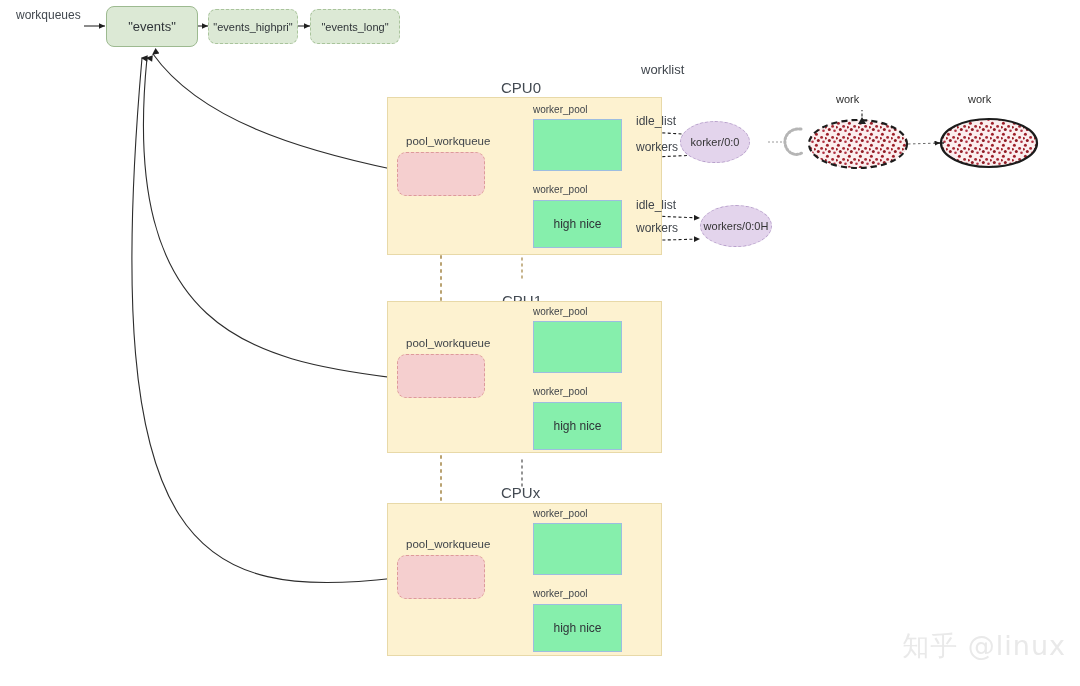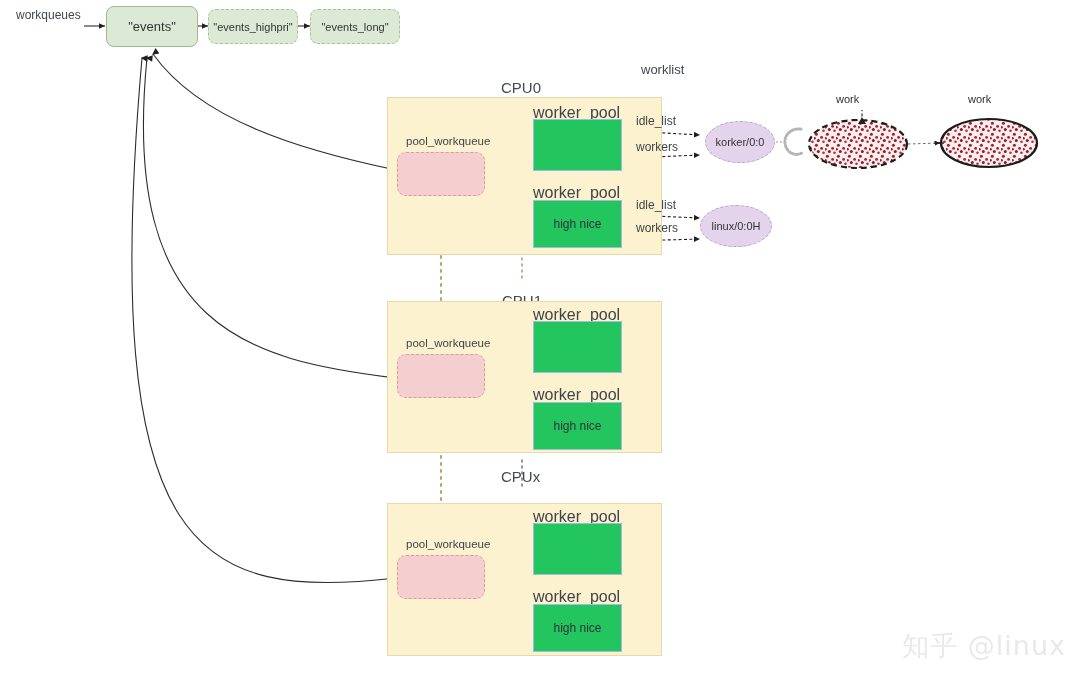--- a/index.html
+++ b/index.html
@@ -77,28 +77,28 @@
   }
   .pwq-box {
     position: absolute;
     box-sizing: border-box;
     background: #f5cfcf;
     border: 1px dashed #dd9a9a;
     border-radius: 9px;
   }
   .wp-label {
     position: absolute;
-    font-size: 16px;
+    font-size: 10px;
     color: #3f444a;
     white-space: nowrap;
   }
   .wp-box {
     position: absolute;
     box-sizing: border-box;
-    background: #22c55e;
+    background: #86efac;
     border: 1px solid #9dbde0;
     display: flex;
     align-items: center;
     justify-content: center;
     font-size: 12px;
     color: #2f3438;
   }
   
   .edge-label {
     position: absolute;
@@ -251,25 +251,25 @@
   <div class="wp-label" style="left:533px; top:184px;">worker_pool</div>
   <div class="wp-box" style="left:533px; top:200px; width:89px; height:48px;">
     <span>high nice</span>
   </div>
 
   <div class="edge-label" style="left:636px; top:114px;">idle_list</div>
   <div class="edge-label" style="left:636px; top:140px;">workers</div>
   <div class="edge-label" style="left:636px; top:198px;">idle_list</div>
   <div class="edge-label" style="left:636px; top:221px;">workers</div>
 
-  <div class="korker" style="left:705px; top:121px; width:70px; height:42px;">
+  <div class="korker" style="left:680px; top:121px; width:70px; height:42px;">
     <span>korker/0:0</span>
   </div>
   <div class="korker" style="left:700px; top:205px; width:72px; height:42px;">
-    <span>linux/0:0H</span>
+    <span>workers/0:0H</span>
   </div>
 
   <div class="work-title" style="left:836px; top:93px;">work</div>
   <div class="work-title" style="left:968px; top:93px;">work</div>
 
   <div class="cpu-title" style="left:502px; top:292px;">CPU1</div>
   <div class="cpu-box" style="left:387px; top:301px; width:275px; height:152px;"></div>
 
   <div class="pwq-label" style="left:390px; top:337px;">pool_workqueue</div>
   <div class="pwq-box" style="left:397px; top:354px; width:88px; height:44px;"></div>
@@ -277,21 +277,21 @@
   <div class="wp-label" style="left:533px; top:306px;">worker_pool</div>
   <div class="wp-box" style="left:533px; top:321px; width:89px; height:52px;">
     <span></span>
   </div>
 
   <div class="wp-label" style="left:533px; top:386px;">worker_pool</div>
   <div class="wp-box" style="left:533px; top:402px; width:89px; height:48px;">
     <span>high nice</span>
   </div>
 
-  <div class="cpu-title" style="left:501px; top:468px;">CPUx</div>
+  <div class="cpu-title" style="left:501px; top:484px;">CPUx</div>
   <div class="cpu-box" style="left:387px; top:503px; width:275px; height:153px;"></div>
 
   <div class="pwq-label" style="left:390px; top:538px;">pool_workqueue</div>
   <div class="pwq-box" style="left:397px; top:555px; width:88px; height:44px;"></div>
 
   <div class="wp-label" style="left:533px; top:508px;">worker_pool</div>
   <div class="wp-box" style="left:533px; top:523px; width:89px; height:52px;">
     <span></span>
   </div>
 

